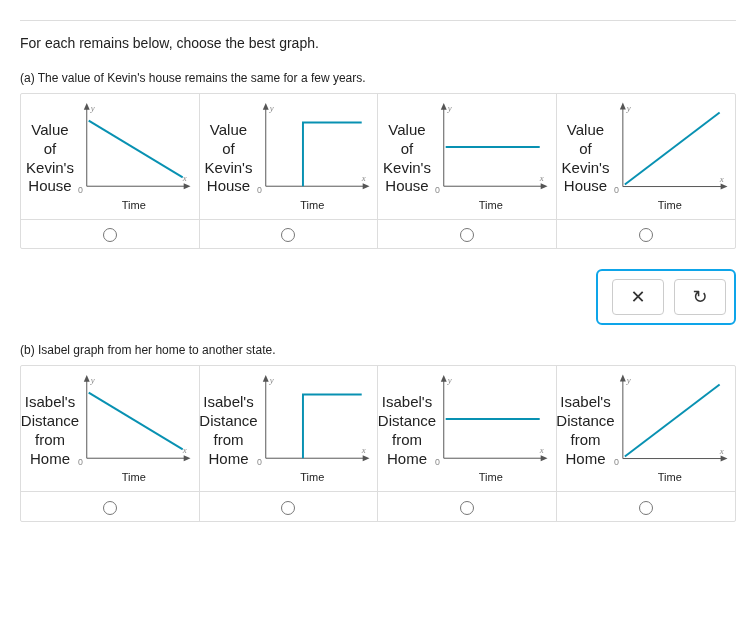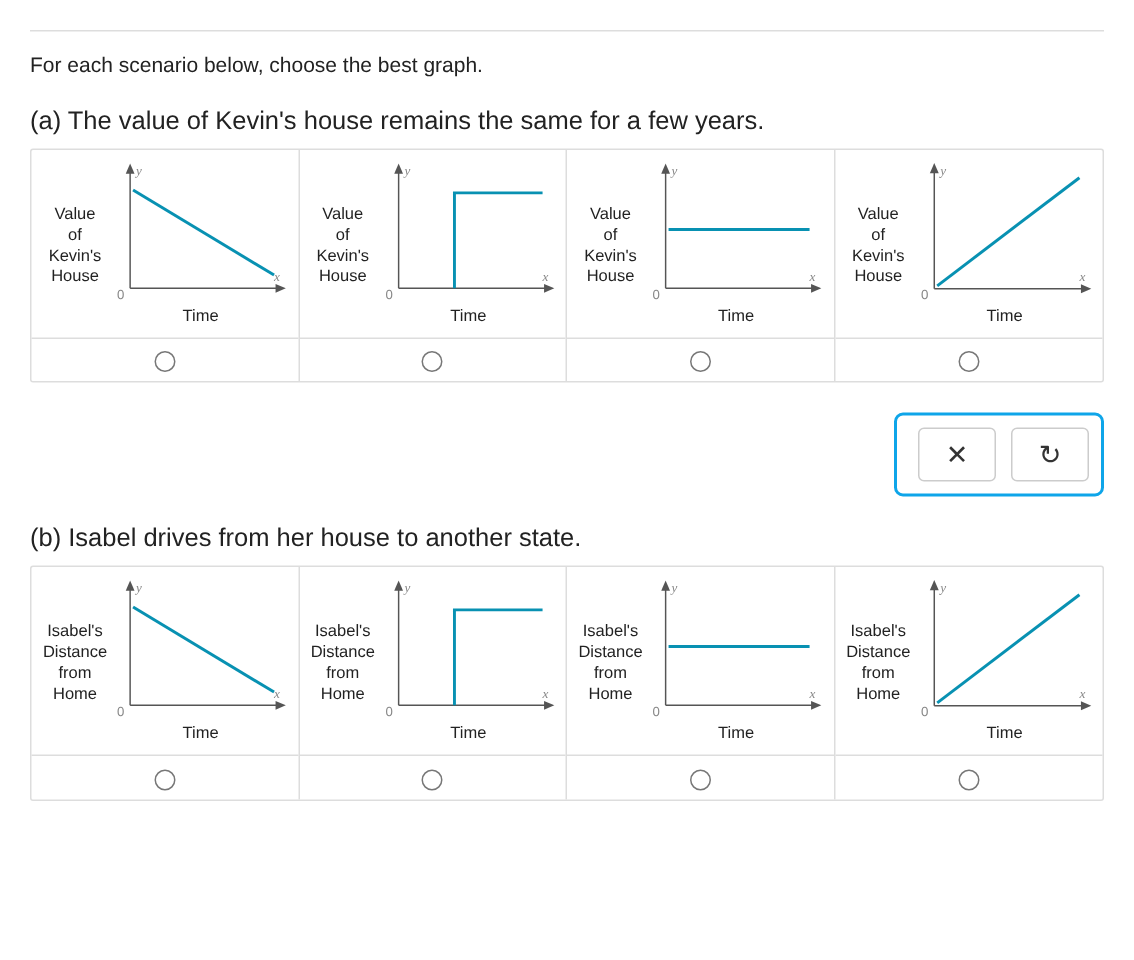--- a/index.html
+++ b/index.html
@@ -6,21 +6,21 @@
   body {
     margin: 0;
     padding: 20px;
     font-family: Arial, Helvetica, sans-serif;
     font-size: 14px;
     color: #222;
     width: 756px;
     background: #fff;
   }
   .instruction { margin-bottom: 20px; font-size: 14px;}
-  .part-label { font-size: 17px; margin: 18px 0 8px 0;}
+  .part-label { font-size: 12px; margin: 18px 0 8px 0;}
   .options-grid {
     display: grid;
     grid-template-columns: repeat(4, 1fr);
     border: 1px solid #ddd;
     border-radius: 2px;
   }
   .option-cell {
     border-right: 1px solid #ddd;
     display: flex;
     flex-direction: column;
@@ -29,21 +29,21 @@
   .graph-area {
     display: flex;
     align-items: stretch;
     padding: 8px 6px 4px 6px;
   }
   .y-label-col {
     display: flex;
     flex-direction: column;
     justify-content: center;
     align-items: center;
-    font-size: 11px;
+    font-size: 15px;
     line-height: 1.25;
     width: 48px;
     padding-right: 2px;
   }
   .plot-col {
     flex: 1;
     display: flex;
     flex-direction: column;
     align-items: center;
   }
@@ -106,21 +106,21 @@
     font-size:18px;
     color:#333;
   }
   hr.top-rule { border:none; border-top:1px solid #ddd; margin:0 0 14px 0;}
 </style>
 </head>
 <body>
 
 <hr class="top-rule">
 
-<div class="instruction">For each scenario below, choose the best graph.</div>
+<div class="instruction">For each remains below, choose the best graph.</div>
 
 <div class="part-label">(a) The value of Kevin's house remains the same for a few years.</div>
 <div class="options-grid">
 
   <div class="option-cell">
     <div class="graph-area">
       <div class="y-label-col">
         <div>Value</div>
         <div>of</div>
         <div>Kevin's</div>
@@ -230,21 +230,21 @@
 
 <div class="action-bar">
   <div class="action-btn">
     <span>✕</span>
   </div>
   <div class="action-btn">
     <span>↻</span>
   </div>
 </div>
 
-<div class="part-label">(b) Isabel drives from her house to another state.</div>
+<div class="part-label">(b) Isabel graph from her home to another state.</div>
 <div class="options-grid">
 
   <div class="option-cell">
     <div class="graph-area">
       <div class="y-label-col">
         <div>Isabel's</div>
         <div>Distance</div>
         <div>from</div>
         <div>Home</div>
       </div>

